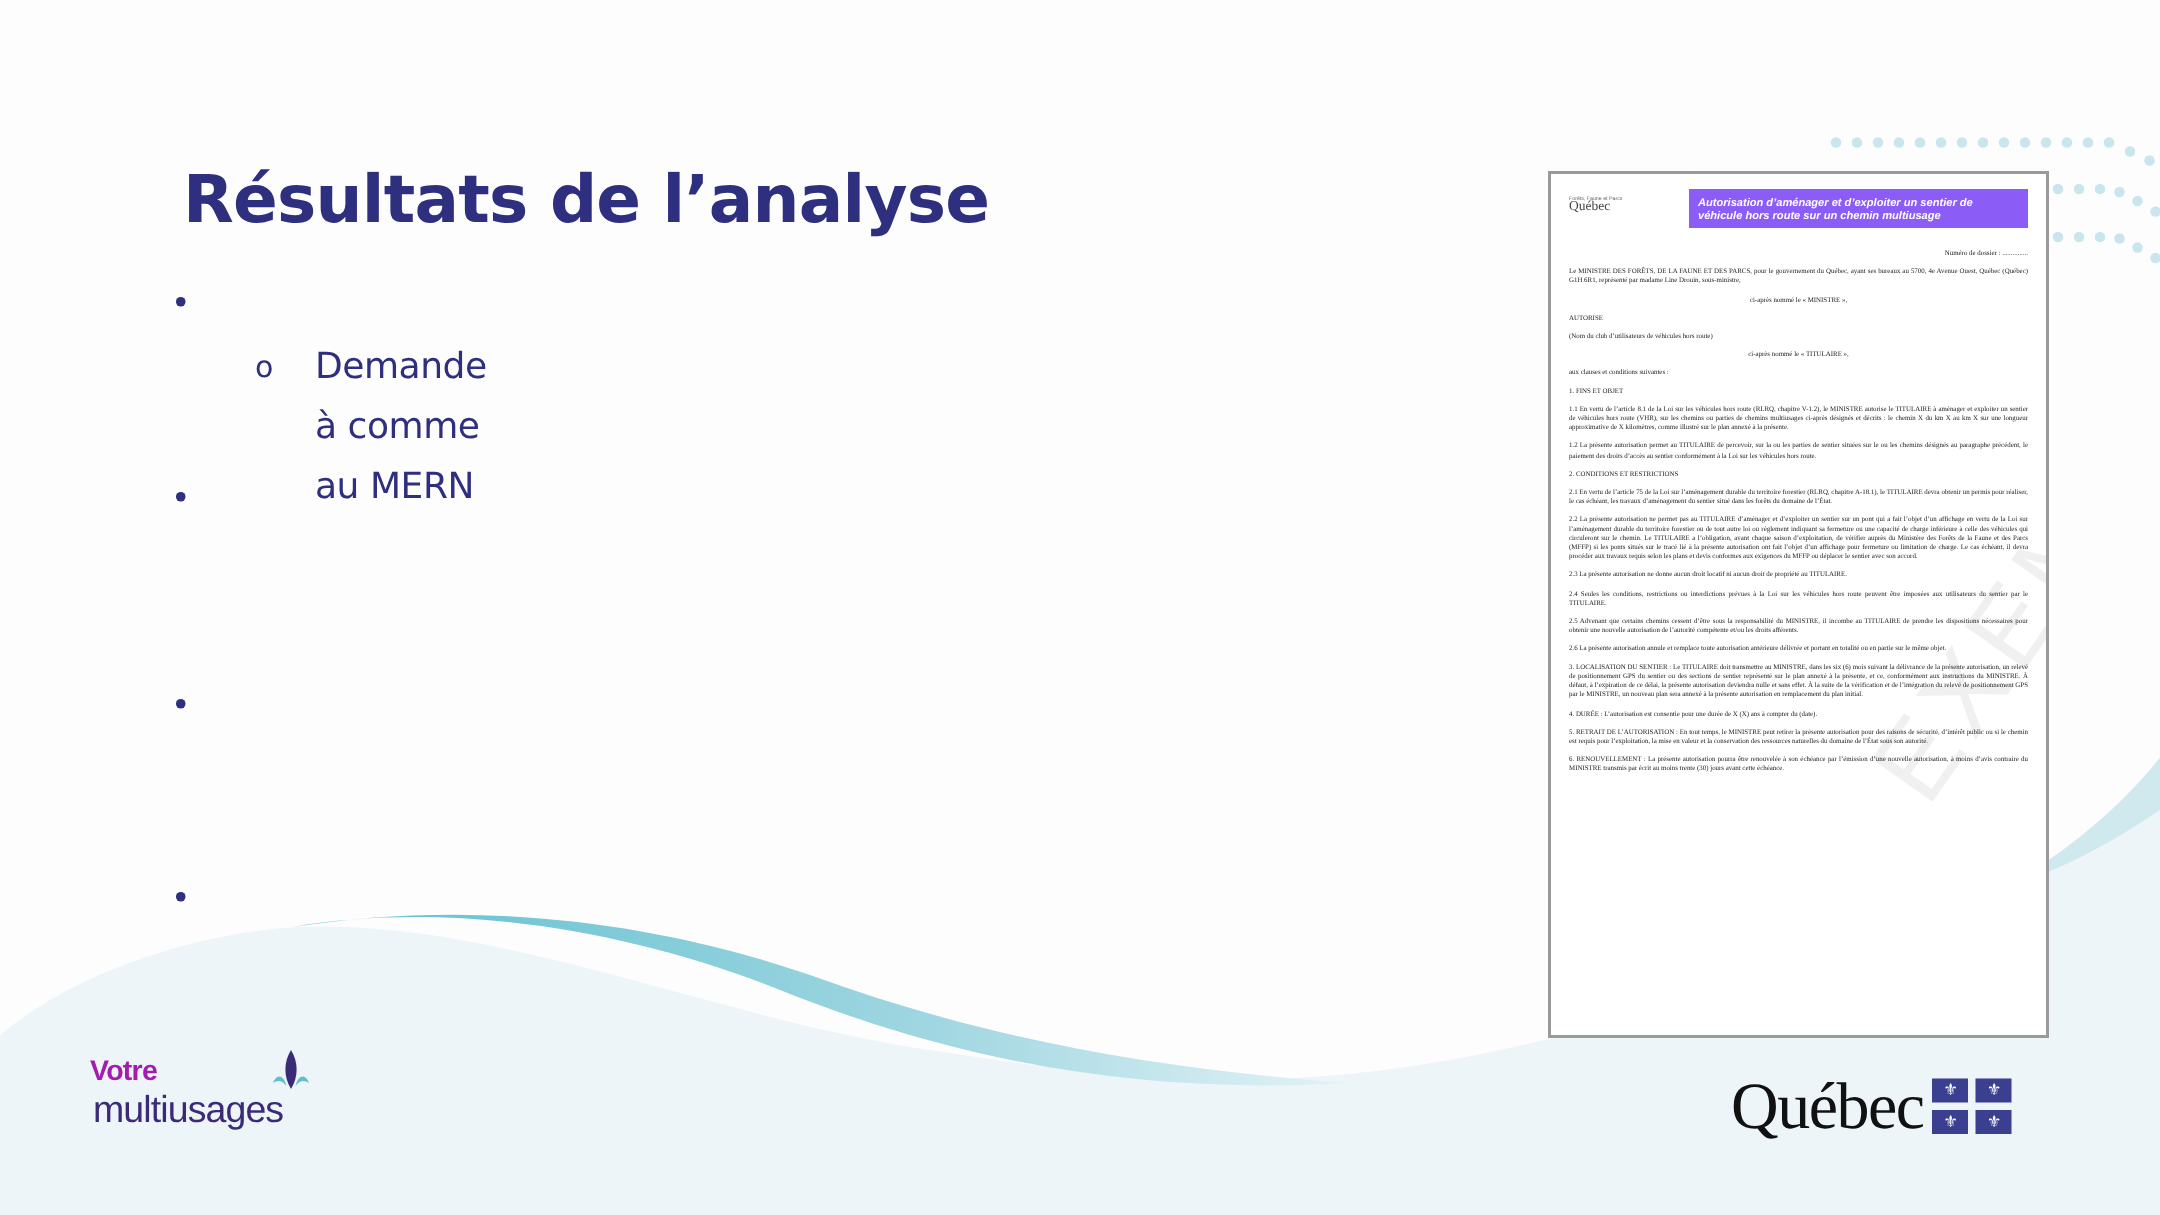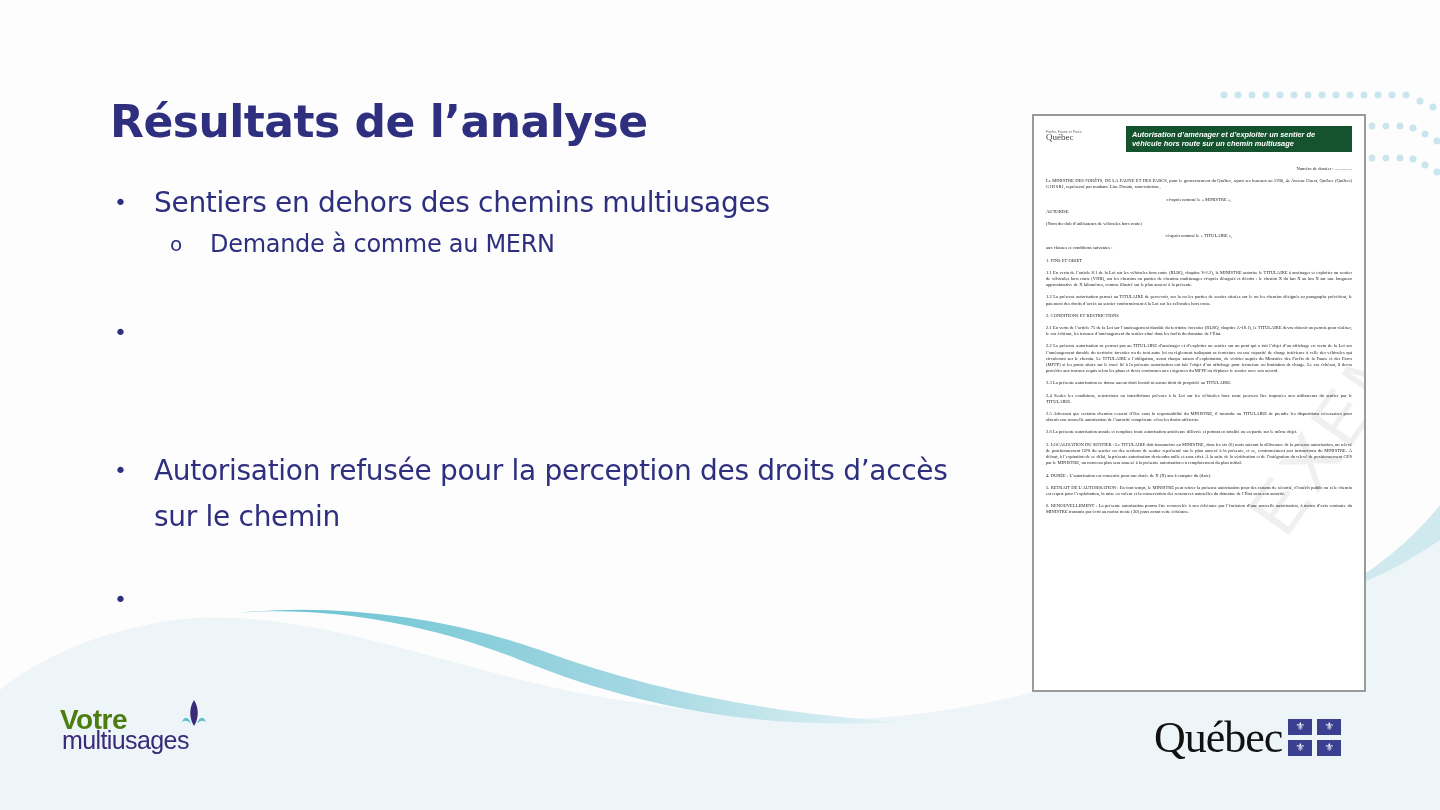--- a/index.html
+++ b/index.html
@@ -3,21 +3,21 @@
 <meta charset="utf-8">
 <style>
   html, body { margin:0; padding:0; }
   body {
     width:1440px; height:810px; overflow:hidden; position:relative;
     background:#fdfdfd;
     font-family:"DejaVu Sans", "Liberation Sans", sans-serif;
   }
   .bg-svg { position:absolute; left:0; top:0; width:1440px; height:810px; }
   .title {
-    position:absolute; left:110px; top:96px; margin:0;
+    position:absolute; left:110px; top:96px; margin:12px;
     font-size:44px; font-weight:bold; color:#2e2f7f; letter-spacing:-0.5px;
   }
   .bullets { position:absolute; left:110px; top:180px; width:860px; }
   .bullet {
     position:relative; padding-left:44px; color:#2e2f7f;
     font-size:28px; line-height:46px; letter-spacing:-0.3px;
   }
   .bullet .dot {
     position:absolute; left:4px; top:0; font-size:22px;
   }
@@ -35,37 +35,37 @@
     position:absolute; left:1032px; top:114px; width:334px; height:578px;
     background:#fff; border:2px solid #9a9a9a; box-sizing:border-box;
     padding:10px 12px; font-family:"Liberation Serif", serif; color:#222;
     font-size:4.6px; line-height:6.2px; overflow:hidden;
   }
   .doc-header { display:flex; align-items:flex-start; height:34px; }
   .doc-logo { width:80px; padding-top:4px; }
   .doc-logo .ministry { font-size:3.5px; color:#666; line-height:4px; font-family:"Liberation Sans", sans-serif;}
   .doc-logo .qc { font-family:"Liberation Serif", serif; font-size:9px; color:#444; }
   .doc-title-box {
-    flex:1; background:#14532d; color:#fff; font-family:"Liberation Sans", sans-serif;
+    flex:1; background:#8b5cf6; color:#fff; font-family:"Liberation Sans", sans-serif;
     font-style:italic; font-weight:bold; font-size:7.4px; line-height:9px; padding:4px 6px;
   }
   .doc-num { text-align:right; margin:6px 0 6px 0; }
   .doc p { margin:0 0 6px 0; text-align:justify; }
   .doc .center { text-align:center; }
   .watermark {
     position:absolute; left:150px; top:250px; font-family:"Liberation Sans", sans-serif;
     font-size:72px; color:rgba(0,0,0,0.06); transform:rotate(-55deg); letter-spacing:6px;
     pointer-events:none;
   }
 
   .votre {
     position:absolute; left:60px; top:704px; width:210px; height:60px;
     font-family:"Liberation Sans", sans-serif;
   }
-  .votre .v1 { position:absolute; left:0; top:0; font-size:28px; color:#4d7c0f; font-weight:bold; letter-spacing:-0.5px; }
+  .votre .v1 { position:absolute; left:0; top:0; font-size:19px; color:#a21caf; font-weight:bold; letter-spacing:-0.5px; }
   .votre .v2 { position:absolute; left:2px; top:22px; font-size:25px; color:#3b2a78; letter-spacing:-0.6px; }
   .votre svg { position:absolute; left:118px; top:-6px; }
 
   .quebec-logo { position:absolute; left:1154px; top:712px; display:flex; align-items:center; }
   .quebec-logo .word { font-family:"Liberation Serif", serif; font-size:44px; color:#111; letter-spacing:-1px; }
   .flags { display:grid; grid-template-columns:24px 24px; grid-gap:5px; margin-left:6px; }
   .flag { width:24px; height:16px; background:#3a3f8f; color:#fff; font-size:11px; line-height:16px; text-align:center; }
 </style>
 </head>
 <body>
@@ -111,32 +111,30 @@
       <circle cx="1425" cy="165" r="3.5"></circle>
       <circle cx="1437" cy="172" r="3.5"></circle>
   </g>
 </svg>
 
 <h1 class="title">Résultats de l’analyse</h1>
 
 <div class="bullets">
   <div class="bullet b1">
     <span class="dot">•</span>
-    <span>Sentiers en dehors des chemins multiusages</span>
     <div class="sub">
       <span class="circ">o</span>
       <span>Demande à comme au MERN</span>
     </div>
   </div>
   <div class="bullet b2">
     <span class="dot">•</span>
   </div>
   <div class="bullet b3">
     <span class="dot">•</span>
-    <span>Autorisation refusée pour la perception des droits d’accès sur le chemin</span>
   </div>
   <div class="bullet b4">
     <span class="dot">•</span>
   </div>
 </div>
 
 <div class="doc">
   <div class="watermark">EXEMPLE</div>
   <div class="doc-header">
     <div class="doc-logo">

